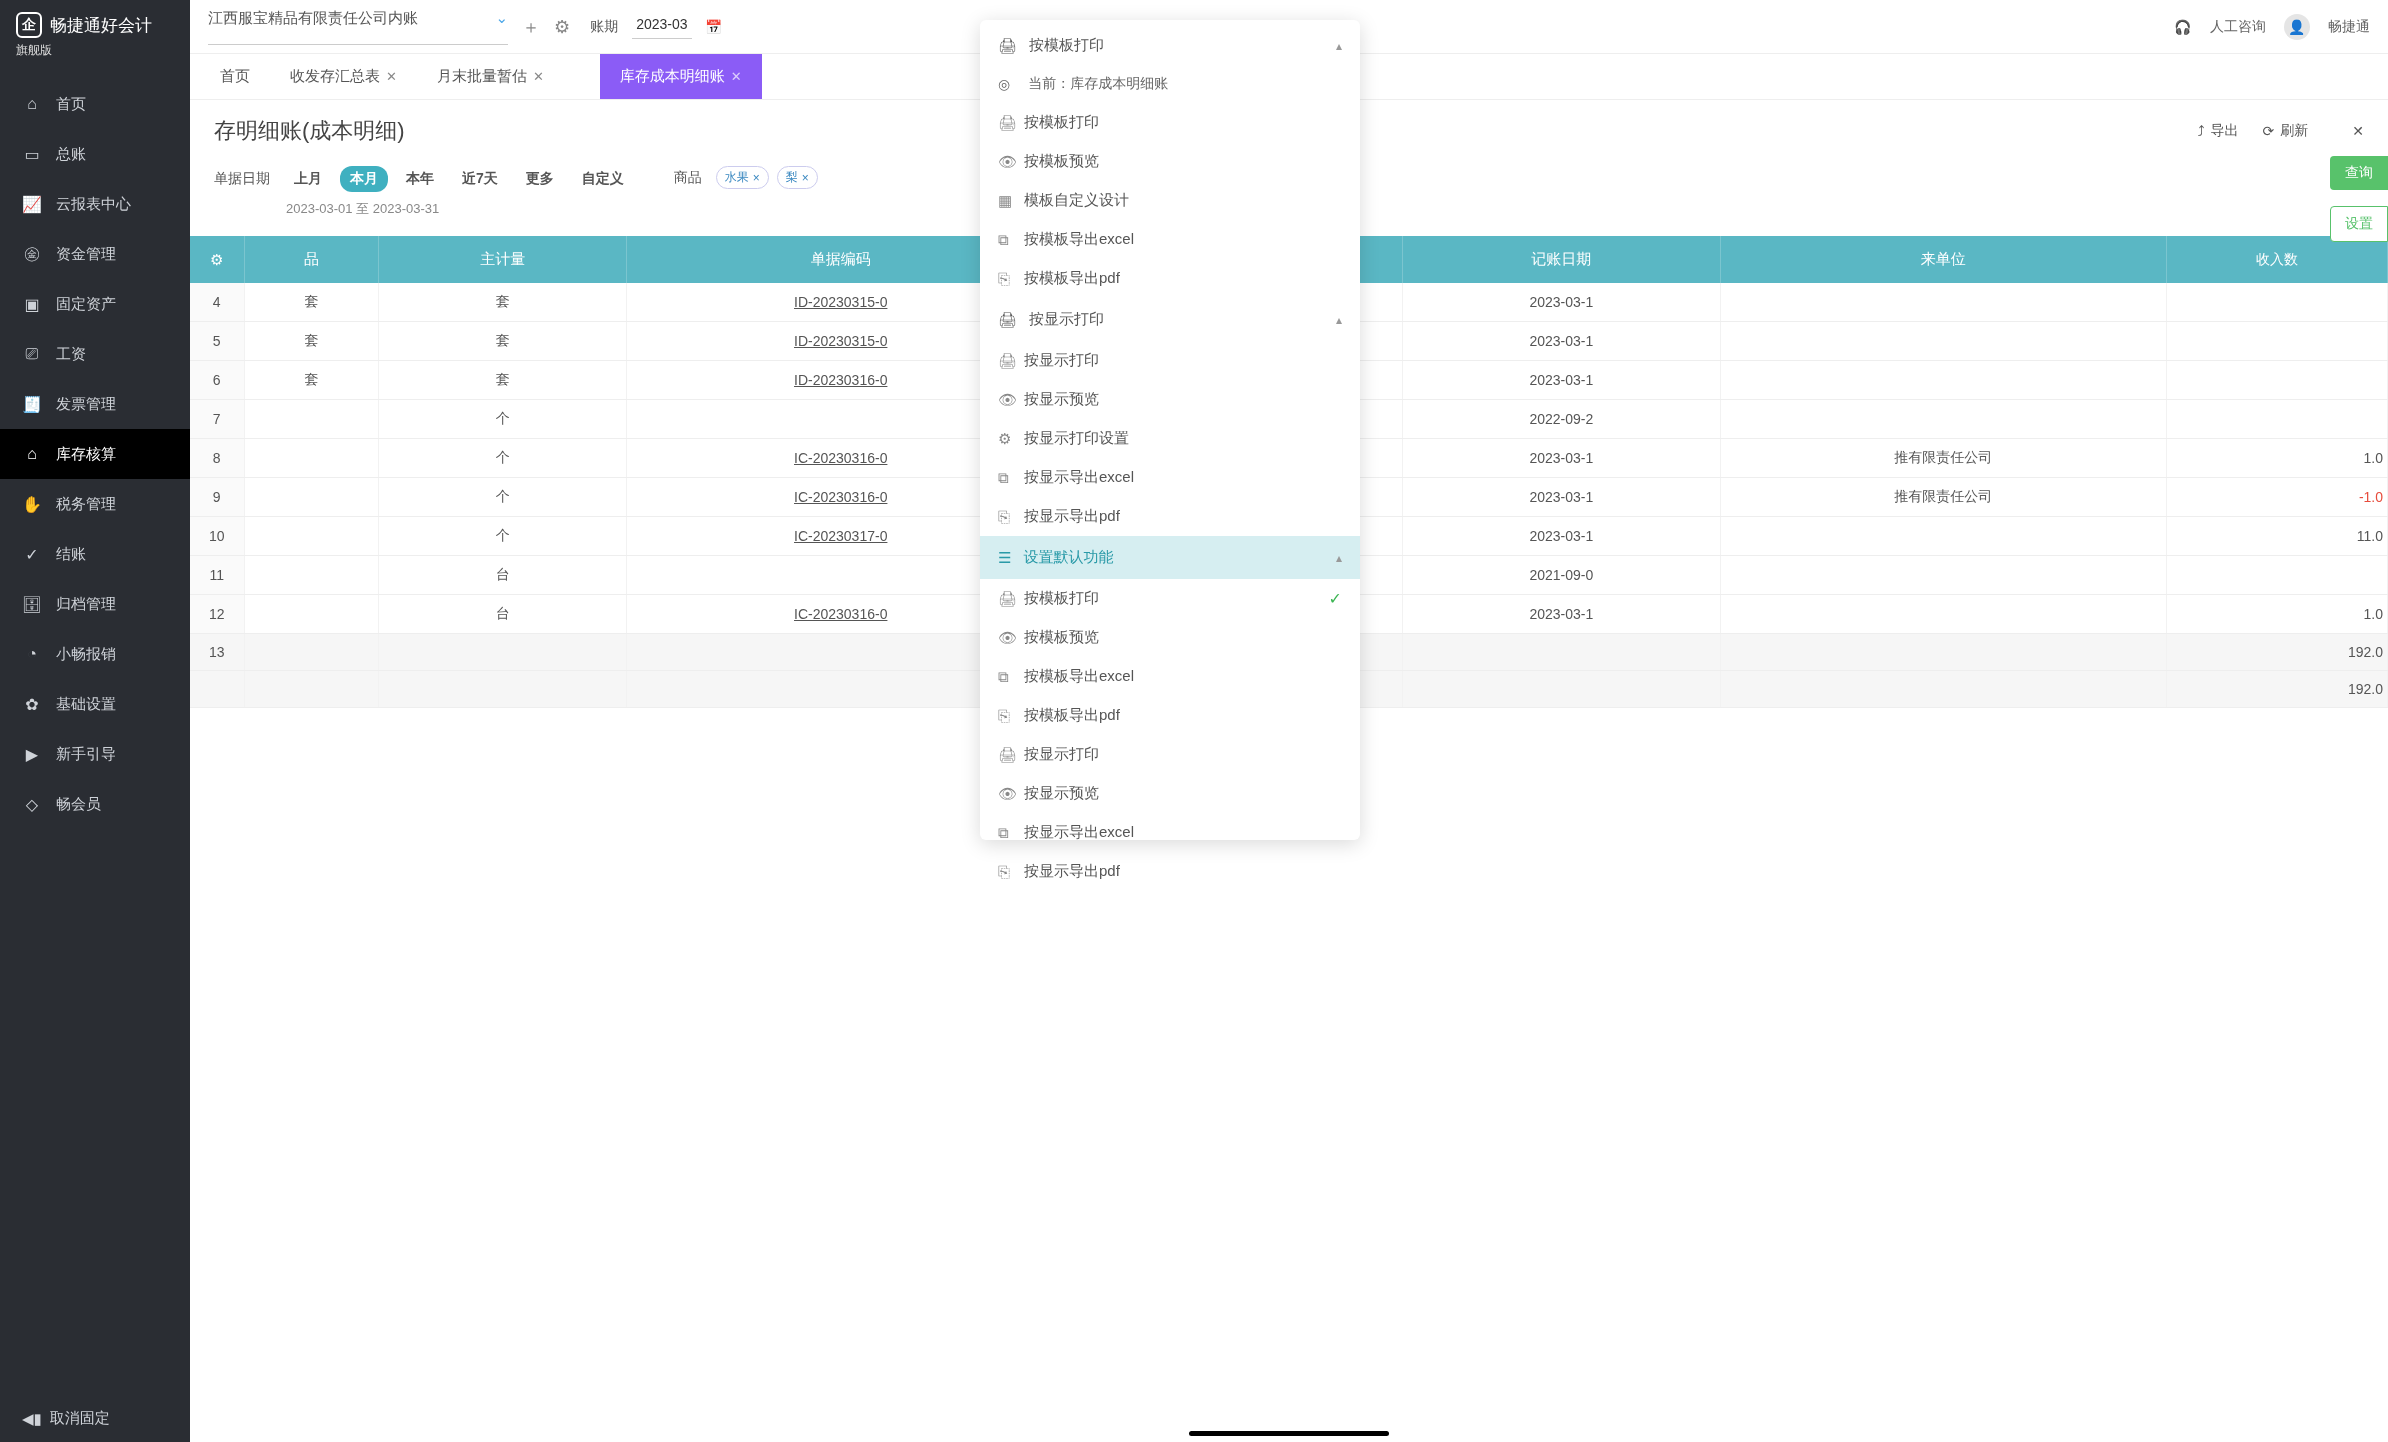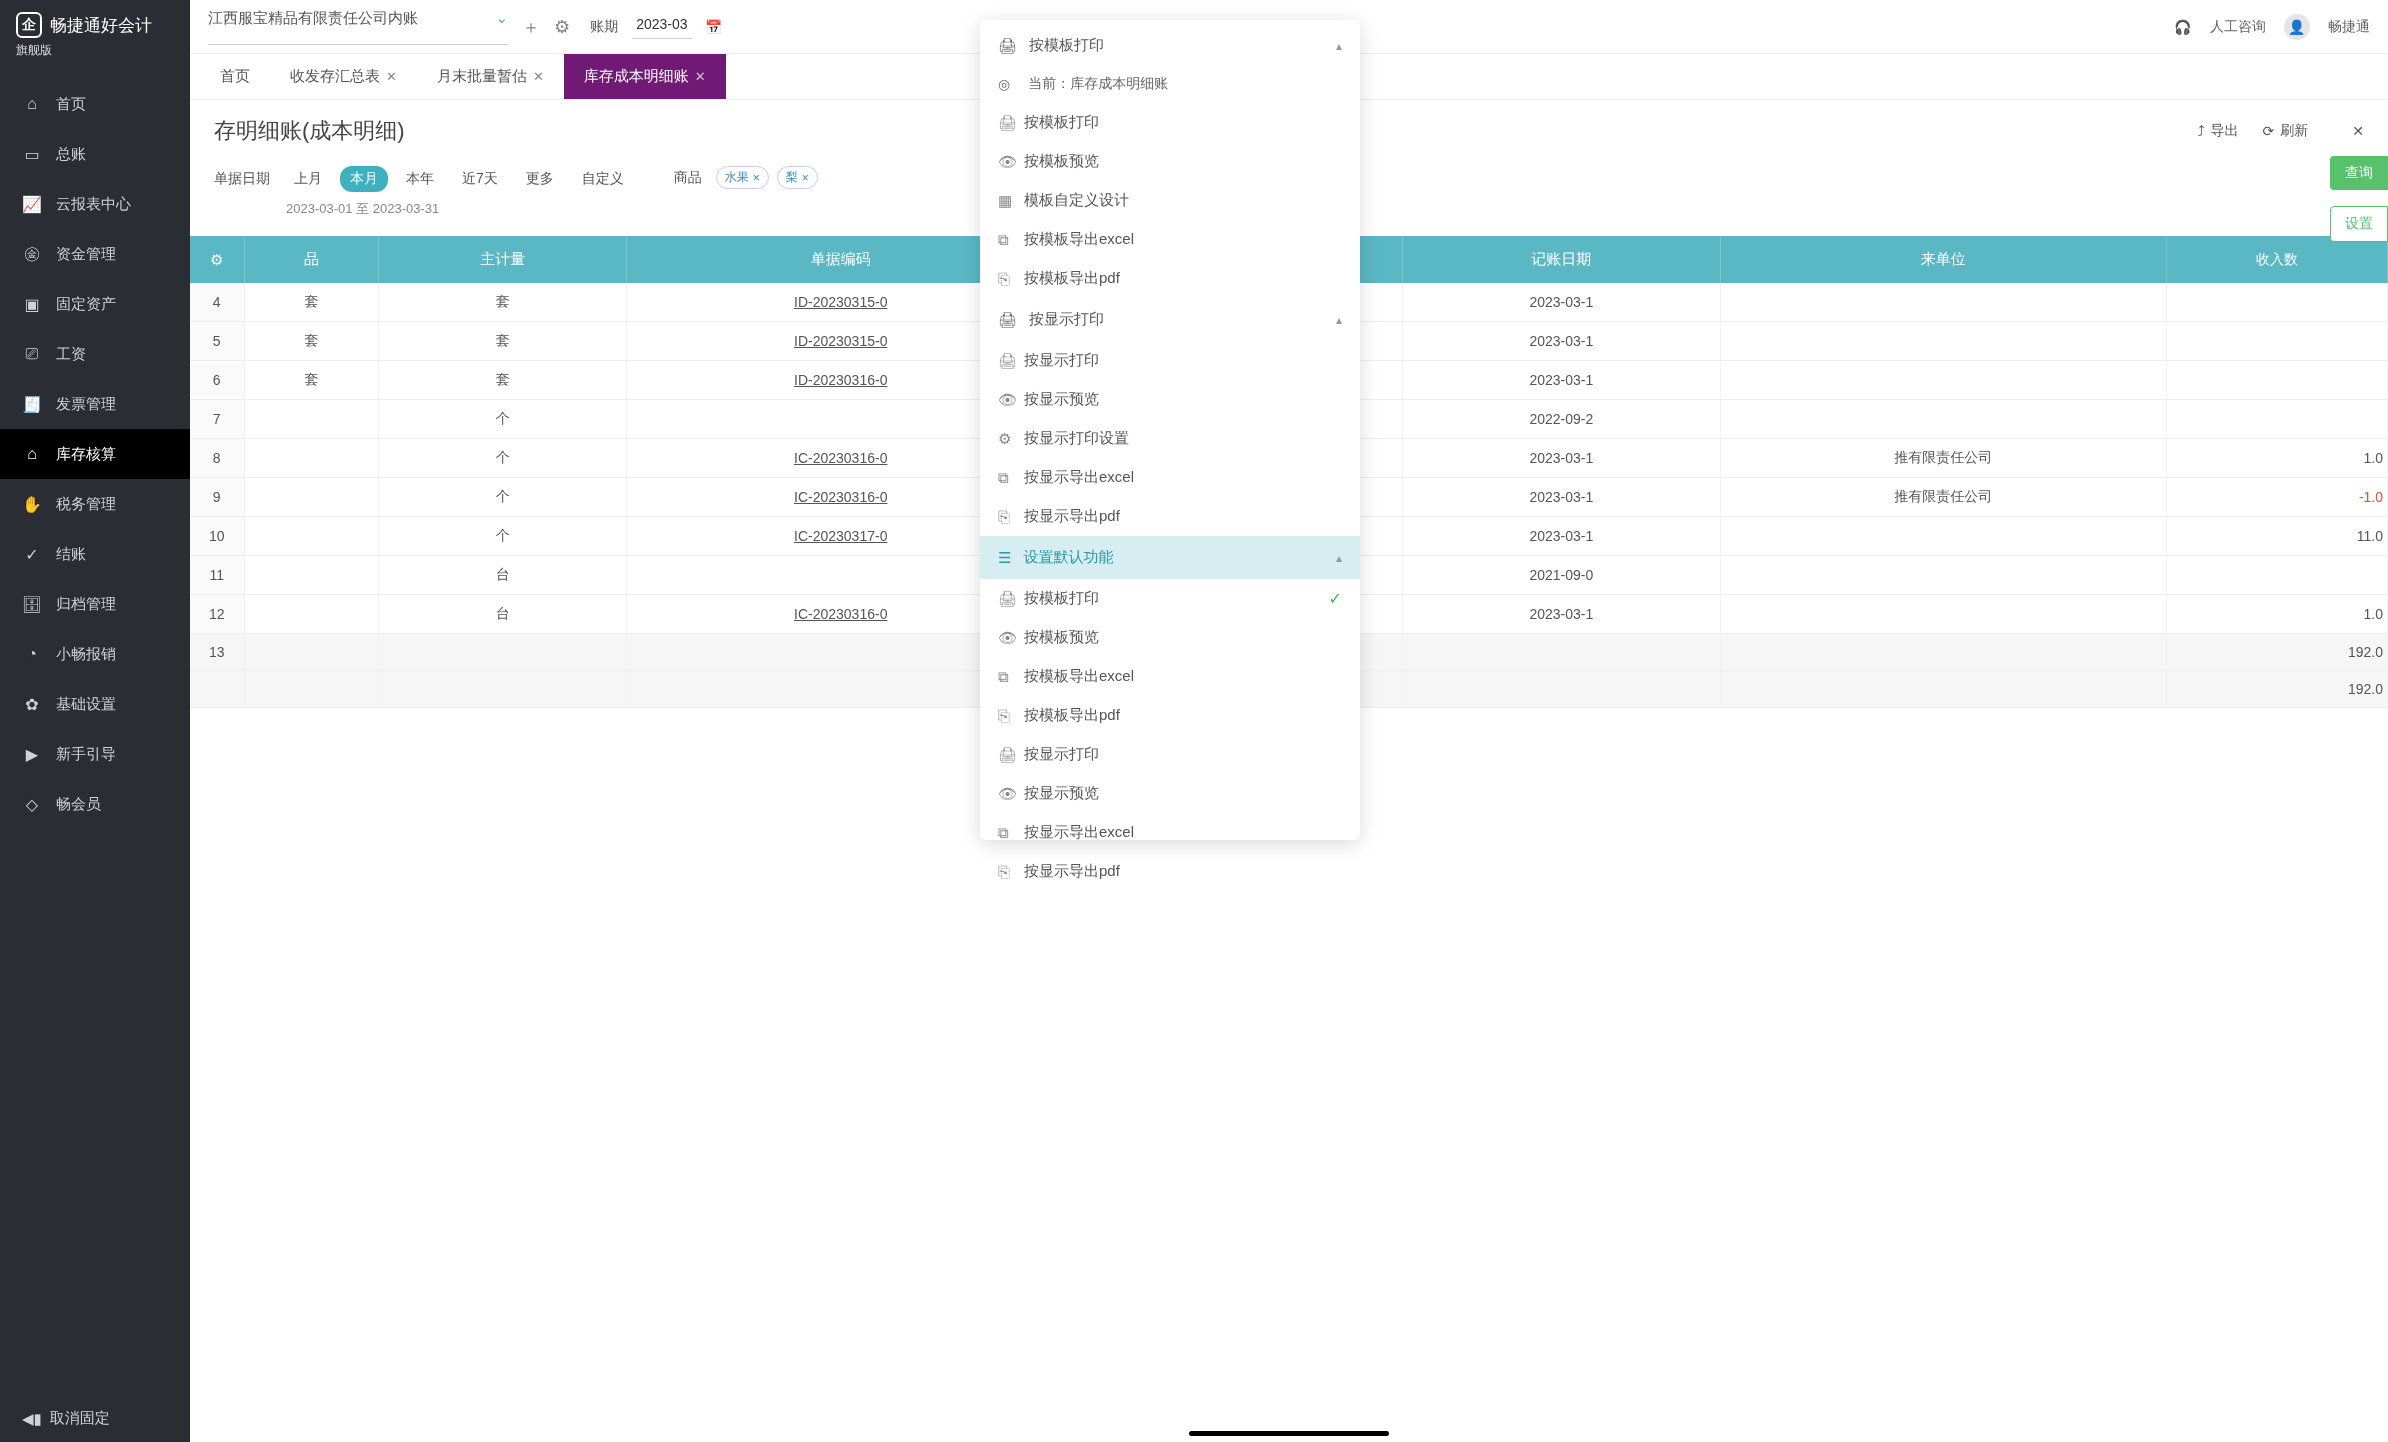--- a/index.html
+++ b/index.html
@@ -27,36 +27,36 @@
 .top-icon { color: #888; font-size: 18px; cursor: pointer; }
 .period-label { color: #555; margin-left: 6px; }
 .period-val { color: #333; border-bottom: 1px solid #ccc; padding: 2px 4px 6px; }
 .period-cal { color: #4aa6e8; }
 .topbar-right { margin-left: auto; display: flex; align-items: center; gap: 18px; color: #666; }
 .avatar { width: 26px; height: 26px; border-radius: 50%; background: #e5e5e5; display: inline-flex; align-items: center; justify-content: center; color: #aaa; }
 
 
 .tabs { display: flex; align-items: stretch; height: 46px; border-bottom: 1px solid #eee; padding-left: 10px; }
 .tab { display: flex; align-items: center; gap: 6px; padding: 0 20px; color: #555; cursor: pointer; font-size: 15px; }
-.tab.active { background: #701a75; color: #fff; }
+.tab.active { background: #8b5cf6; color: #fff; margin-left: 36px; }
 .tab .x { font-size: 13px; opacity: .7; }
 
 
 .page-head { display: flex; align-items: center; padding: 16px 24px 10px; }
 .page-title { font-size: 22px; color: #444; }
 .page-actions { margin-left: auto; display: flex; gap: 24px; color: #555; }
 .pa { display: flex; align-items: center; gap: 6px; cursor: pointer; }
 .pa.icon-close { margin-left: 20px; }
 
 
 .filters { display: flex; align-items: flex-start; gap: 40px; padding: 10px 24px 18px; position: relative; }
 .fgroup { display: flex; flex-direction: column; gap: 4px; }
 .flabel { color: #555; font-size: 14px; }
 .chips { display: flex; gap: 8px; align-items: center; }
-.chip { padding: 4px 10px; border-radius: 12px; color: #555; cursor: pointer; font-size: 14px; }
+.chip { padding: 4px 10px; border-radius: 12px; color: #555; cursor: pointer; font-size: 14px; font-weight: bold; }
 .chip.active { background: #3fb0c0; color: #fff; }
 .range { font-size: 13px; color: #888; margin-top: 4px; }
 .prod-chip { display: inline-flex; align-items: center; gap: 4px; border: 1px solid #cce; border-radius: 12px; padding: 2px 8px; color: #3a88c0; font-size: 12px; }
 .filters-right { position: absolute; right: 0; top: 0; display: flex; flex-direction: column; gap: 16px; }
 .btn-green { background: #58c26b; color: #fff; padding: 8px 14px; border-radius: 4px 0 0 4px; cursor: pointer; text-align: center; }
 .btn-green.outline { background: #fff; color: #58c26b; border: 1px solid #58c26b; }
 
 
 .table-wrap { flex: 1; overflow: auto; }
 table { border-collapse: collapse; width: 100%; min-width: 1400px; }

